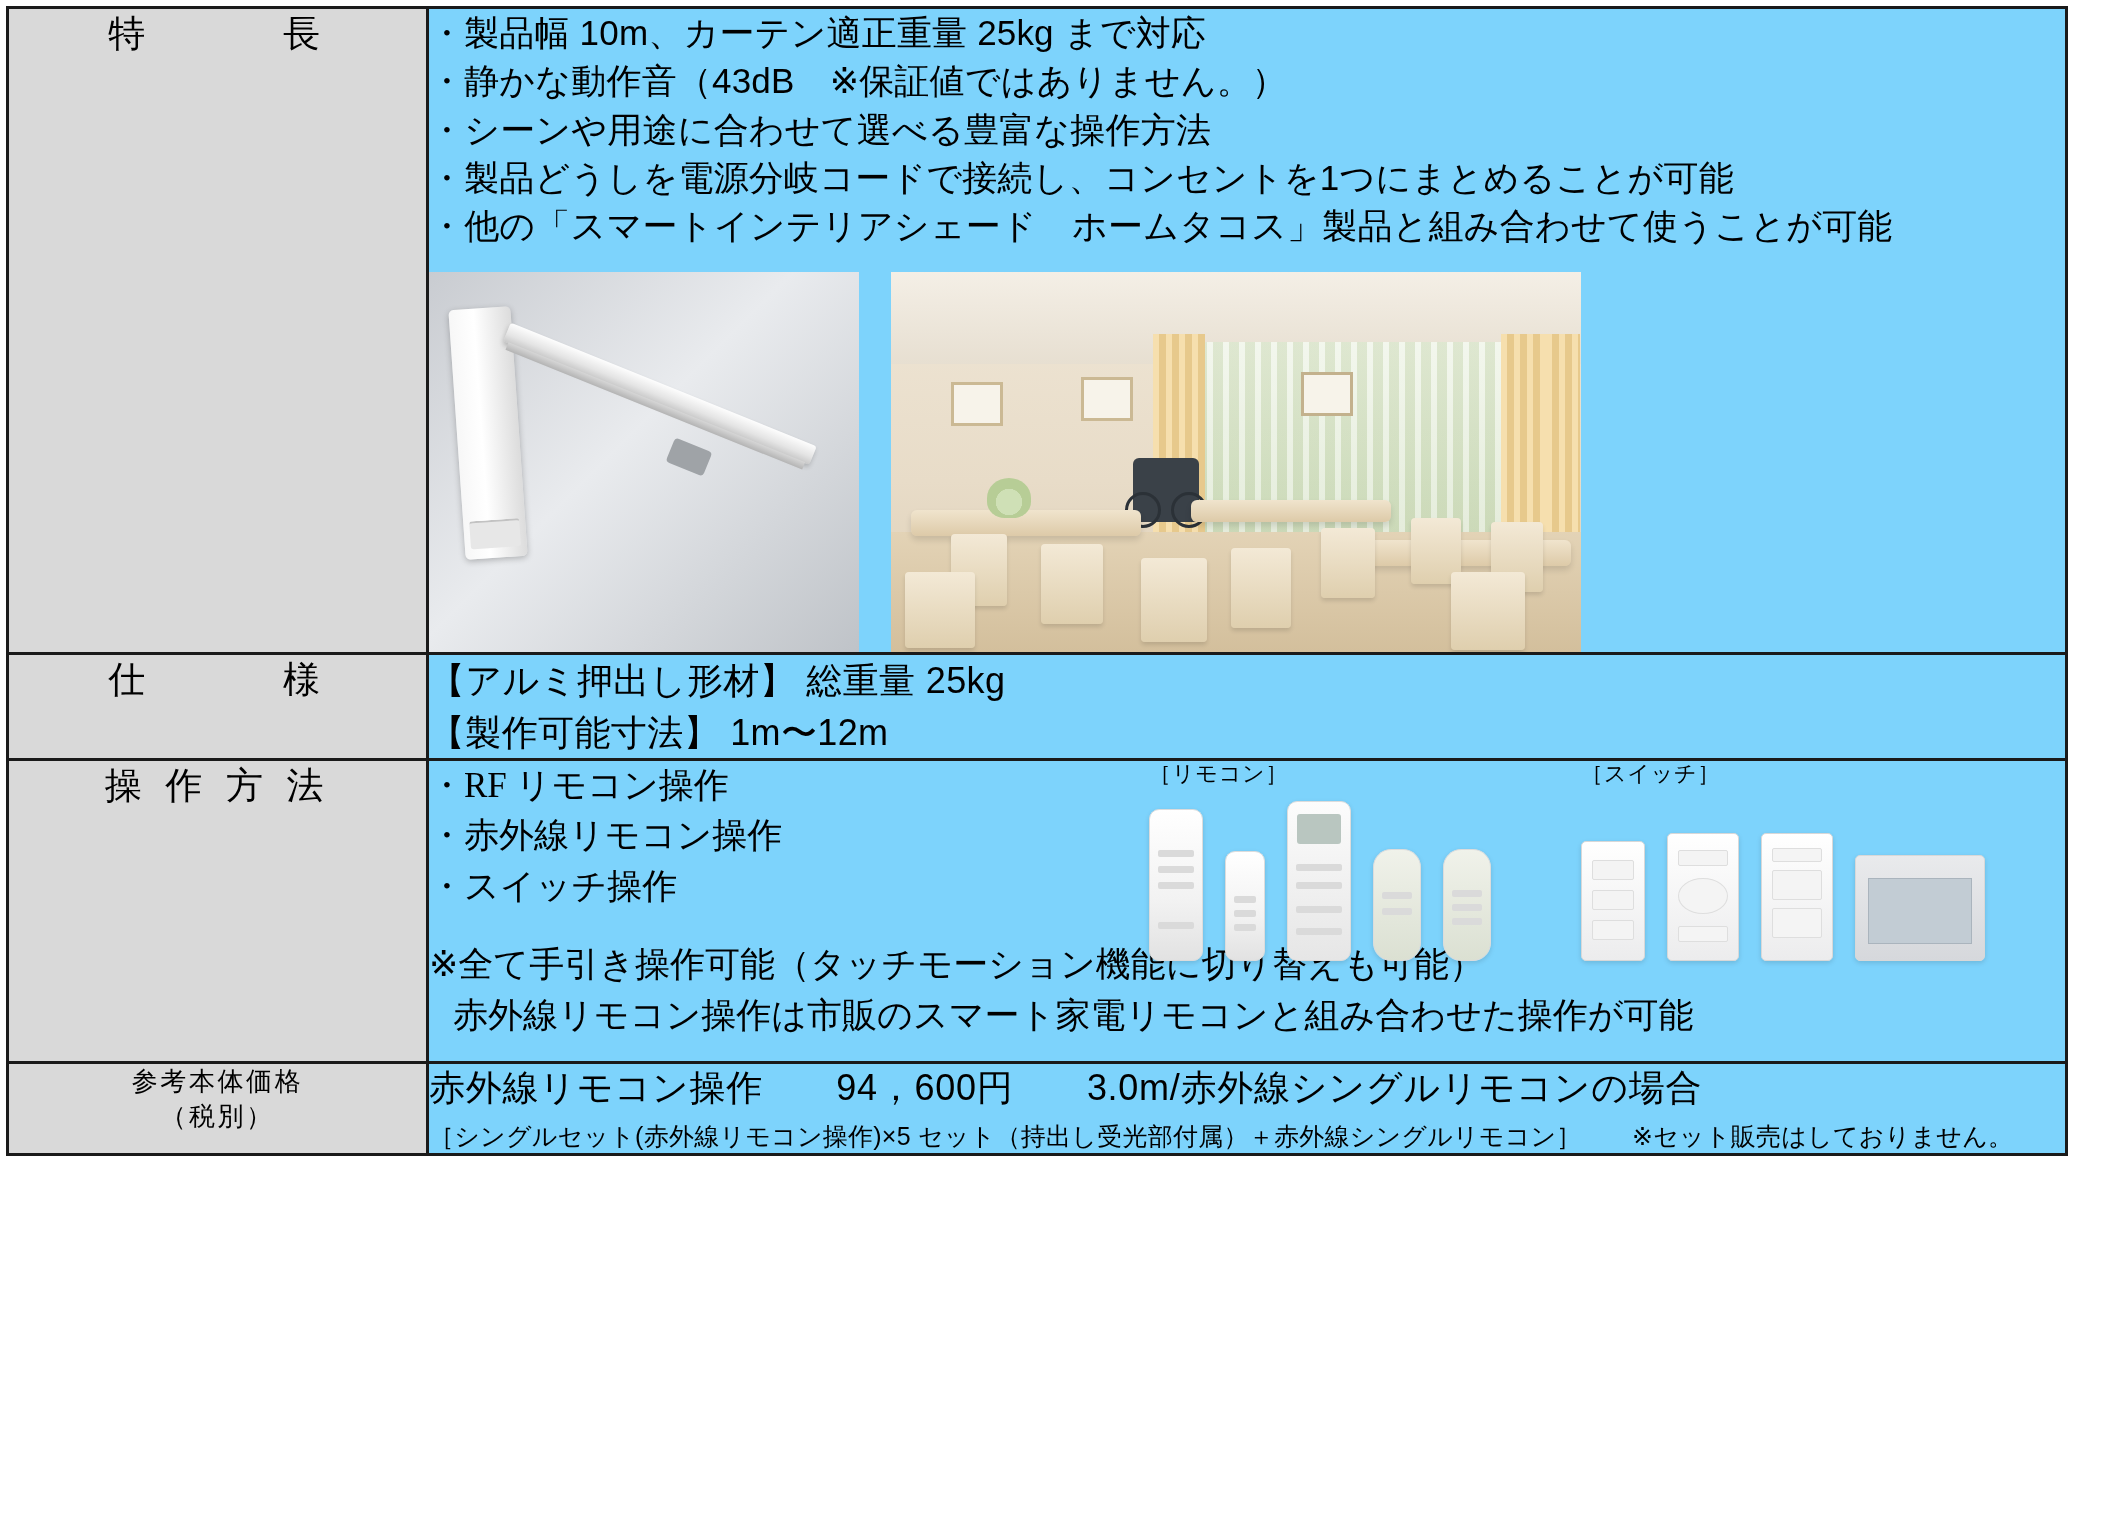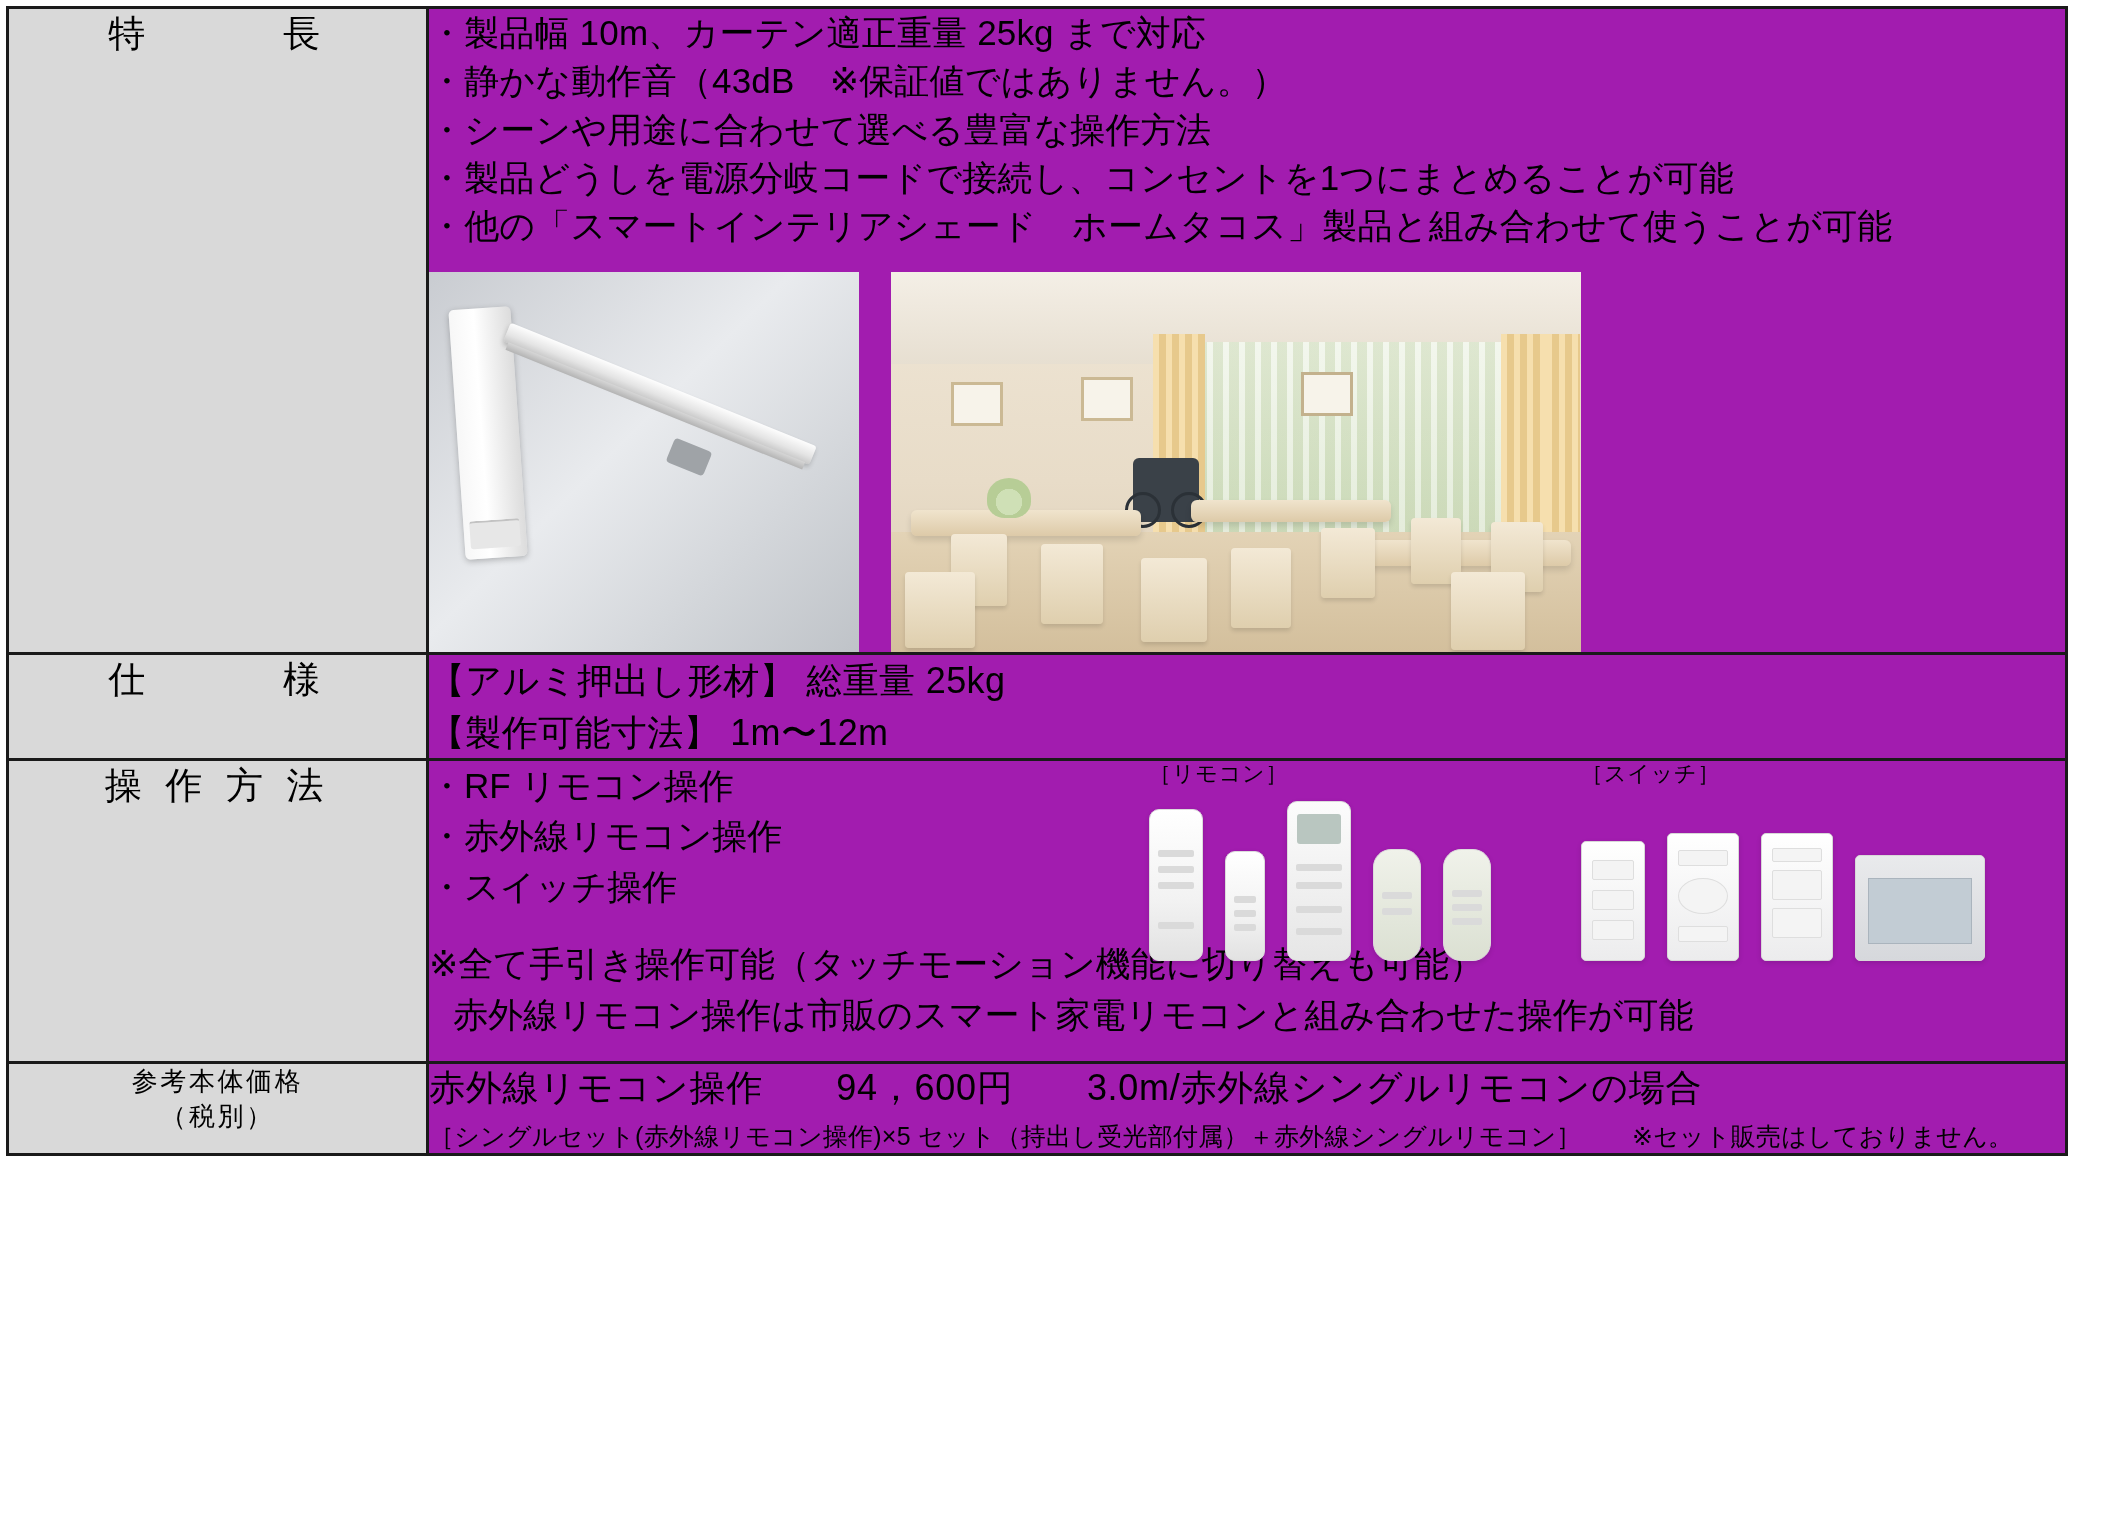--- a/index.html
+++ b/index.html
@@ -35,21 +35,21 @@
   td.label {
     width: 420px;
     background: #d9d9d9;
     text-align: center;
     vertical-align: middle;
     font-size: 37px;
     letter-spacing: 0.18em;
     font-weight: 500;
   }
   td.content {
-    background: #a21caf;
+    background: #7dd3fc;
     padding: 14px 18px 14px 22px;
   }
   .label-line {
     display: block;
     line-height: 1.35;
   }
   
   .bullets {
     font-size: 35px;
     line-height: 1.38;
@@ -214,20 +214,21 @@
     letter-spacing: 0.01em;
   }
   
   .op-wrap {
     position: relative;
     min-height: 300px;
   }
   .op-bullets {
     font-size: 35px;
     line-height: 1.45;
+    font-family: Liberation Serif, serif;
   }
   .op-devices {
     position: absolute;
     left: 720px;
     top: -2px;
     width: 1240px;
     display: flex;
     gap: 90px;
   }
   .dev-group {

